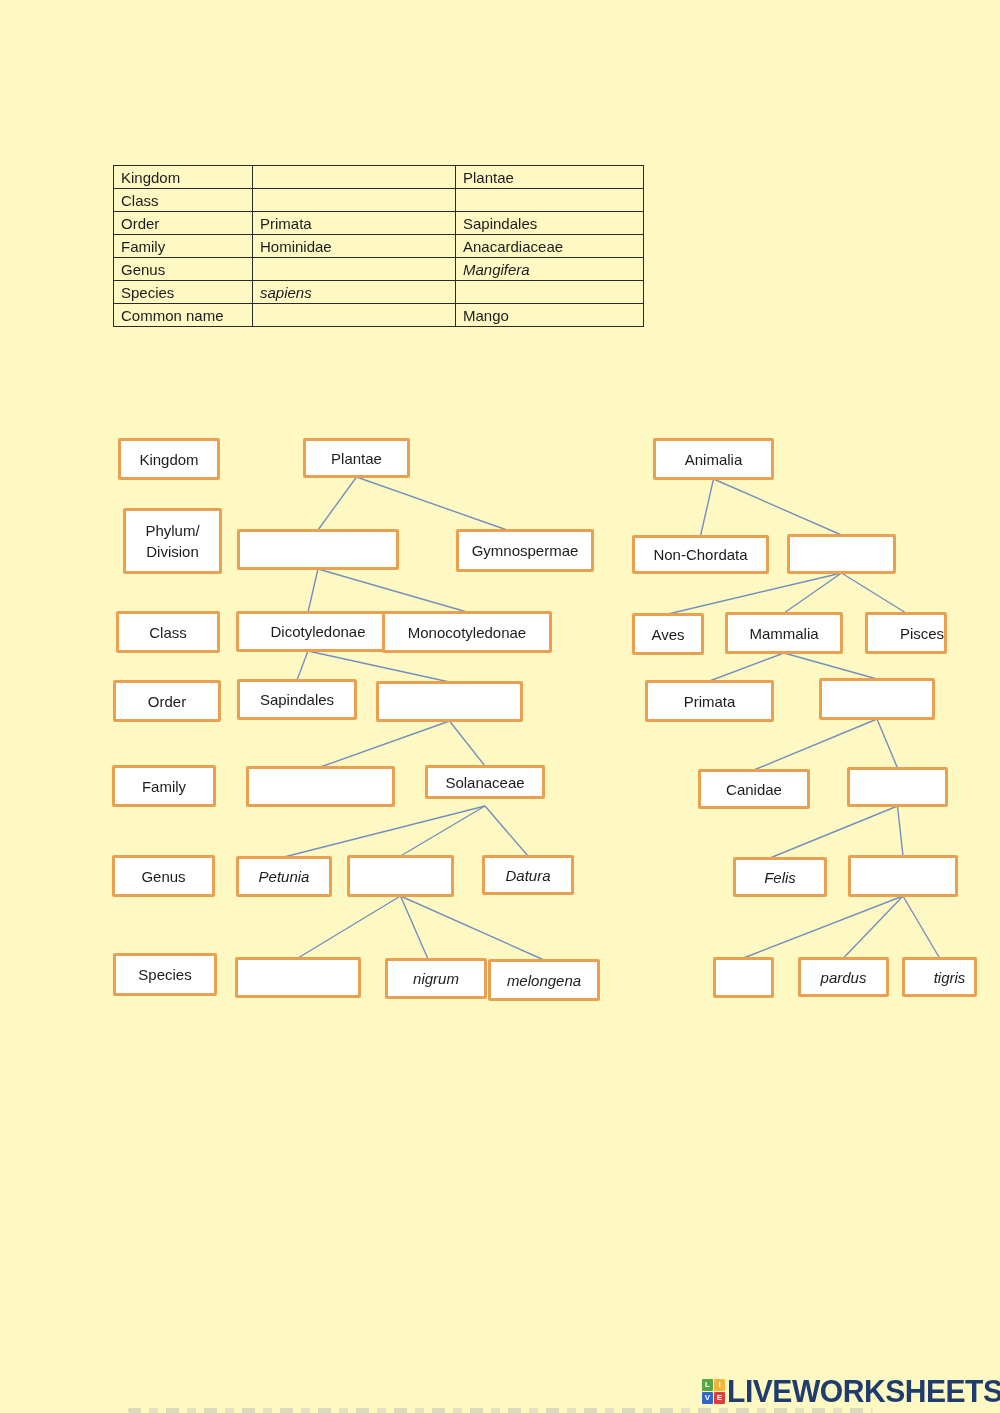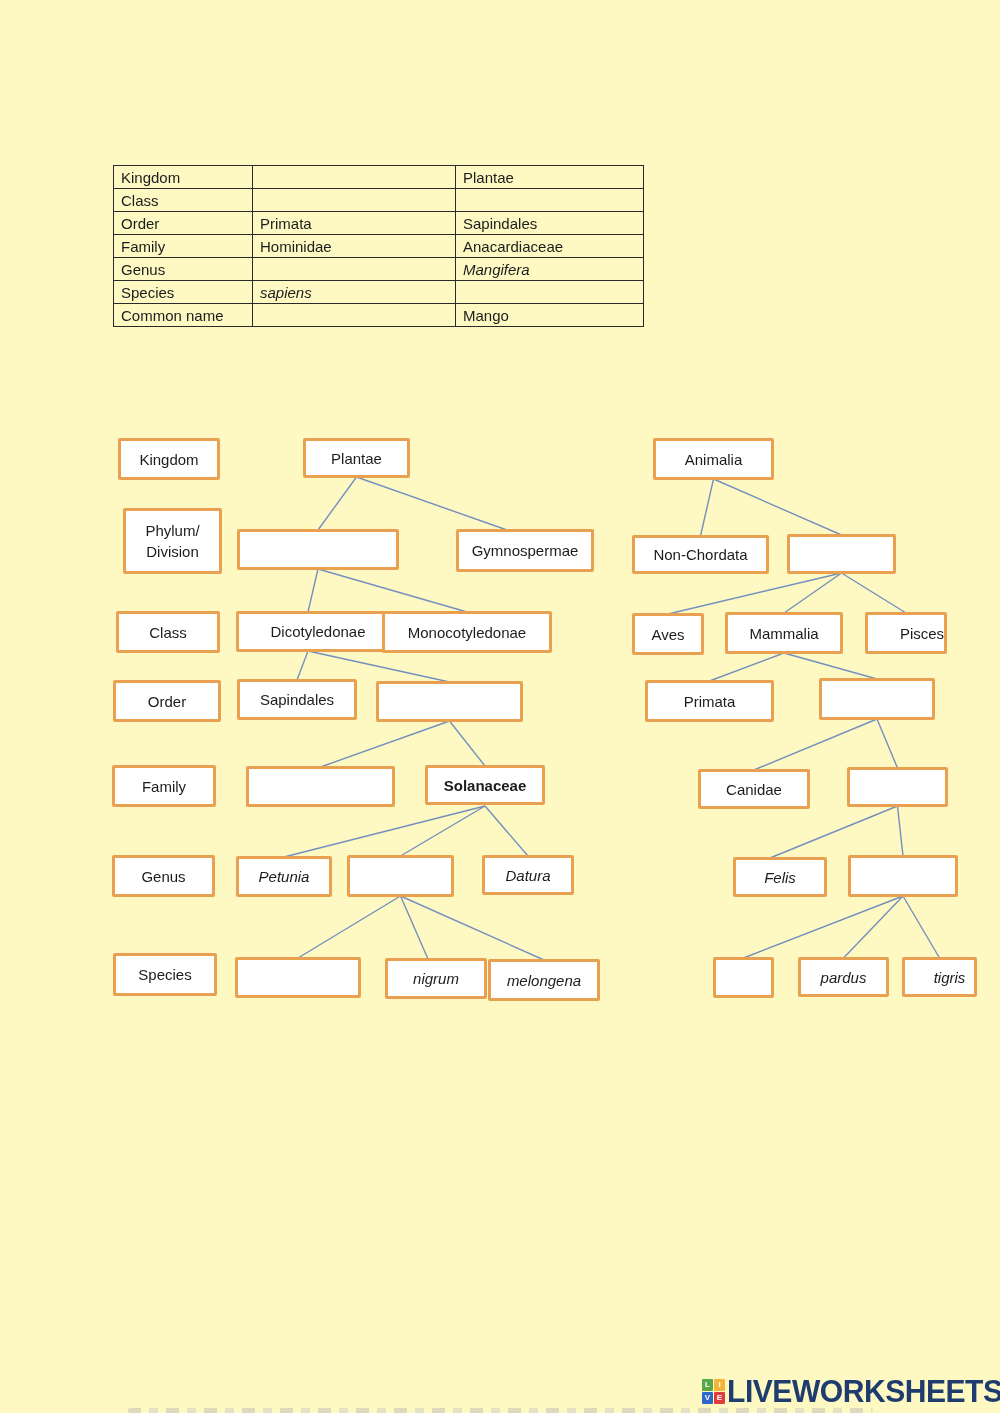--- a/index.html
+++ b/index.html
@@ -148,21 +148,21 @@
         <div class="node" style="left: 112px; top: 855px; width: 103px; height: 42px;">Genus</div>
         <div class="node" style="left: 113px; top: 953px; width: 104px; height: 43px;">Species</div>
         <div class="node" style="left: 303px; top: 438px; width: 107px; height: 40px;">Plantae</div>
         <div class="node" style="left: 237px; top: 529px; width: 162px; height: 41px;"></div>
         <div class="node" style="left: 432px; top: 529px; width: 138px; height: 43px; margin-left: 24px;">Gymnospermae</div>
         <div class="node" style="left: 236px; top: 611px; width: 164px; height: 41px;">Dicotyledonae</div>
         <div class="node" style="left: 382px; top: 611px; width: 170px; height: 42px;">Monocotyledonae</div>
         <div class="node" style="left: 237px; top: 679px; width: 120px; height: 41px;">Sapindales</div>
         <div class="node" style="left: 376px; top: 681px; width: 147px; height: 41px;"></div>
         <div class="node" style="left: 246px; top: 766px; width: 149px; height: 41px;"></div>
-        <div class="node" style="left: 425px; top: 765px; width: 120px; height: 40px; font-weight: bold;">Solanaceae</div>
+        <div class="node" style="left: 425px; top: 765px; width: 120px; height: 34px;">Solanaceae</div>
         <div class="node italic" style="left: 236px; top: 856px; width: 96px; height: 41px;">Petunia</div>
         <div class="node" style="left: 347px; top: 855px; width: 107px; height: 42px;"></div>
         <div class="node italic" style="left: 482px; top: 855px; width: 92px; height: 40px;">Datura</div>
         <div class="node" style="left: 235px; top: 957px; width: 126px; height: 41px;"></div>
         <div class="node italic" style="left: 385px; top: 958px; width: 102px; height: 41px;">nigrum</div>
         <div class="node italic" style="left: 488px; top: 959px; width: 112px; height: 42px;">melongena</div>
         <div class="node" style="left: 653px; top: 438px; width: 121px; height: 42px;">Animalia</div>
         <div class="node" style="left: 632px; top: 535px; width: 137px; height: 39px;">Non-Chordata</div>
         <div class="node" style="left: 787px; top: 534px; width: 109px; height: 40px;"></div>
         <div class="node" style="left: 632px; top: 613px; width: 72px; height: 42px;">Aves</div>

